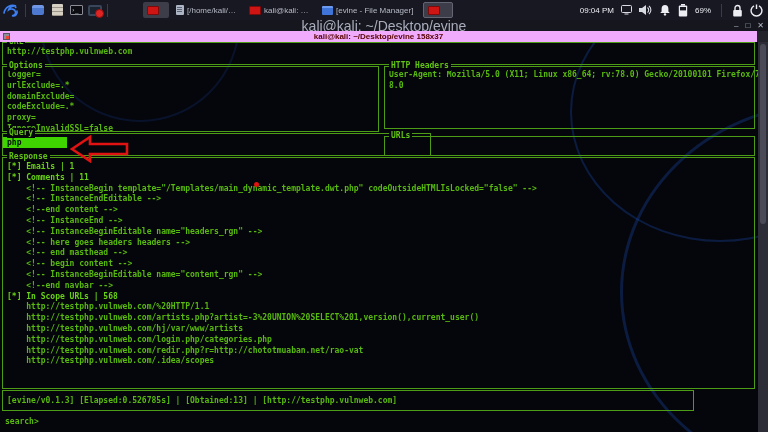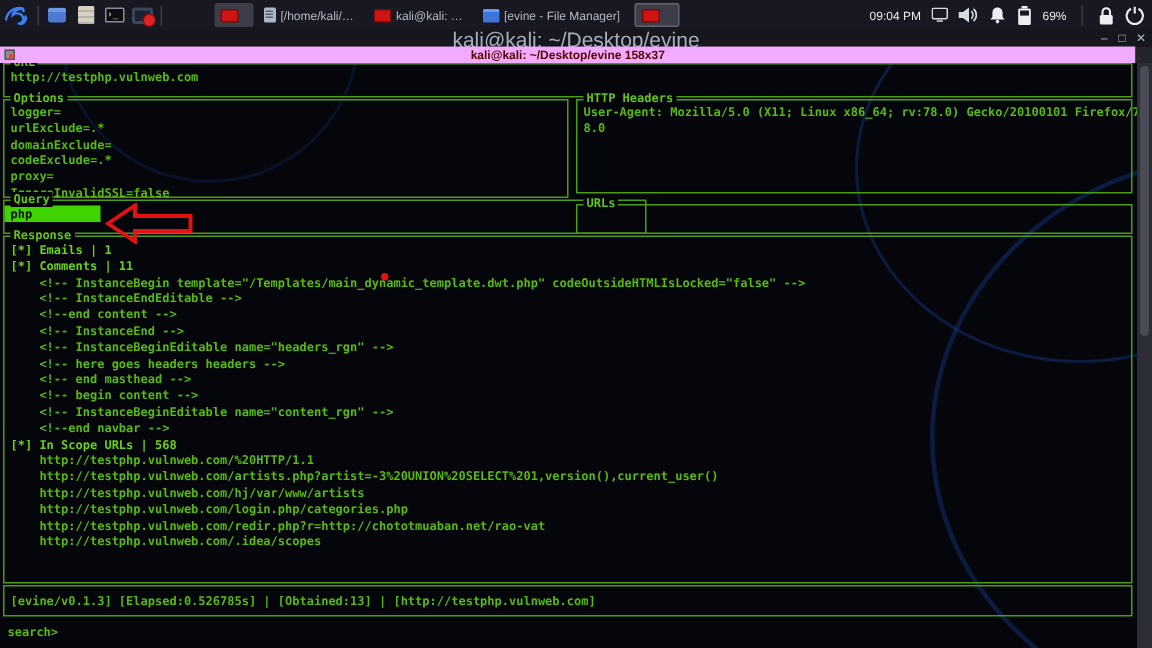--- a/index.html
+++ b/index.html
@@ -70,21 +70,21 @@
   .t-line { white-space:pre; line-height:10.8px; }
   .hdr { color:#68d214; }
   .one-line { line-height:11px; white-space:pre; }
 
   .box-url      { left:2px;  top:0px;   width:753px; height:23px; }
   .box-options  { left:2px;  top:24px;  width:377px; height:66px; }
   .box-http     { left:384px; top:24px; width:371px; height:63px; }
   .box-query    { left:2px;  top:91px;  width:429px; height:23px; }
   .box-regex    { left:384px; top:94px; width:371px; height:20px; }
   .box-response { left:2px;  top:115px; width:753px; height:232px; }
-  .box-status   { left:2px;  top:348px; width:753px; height:21px; }
+  .box-status   { left:2px;  top:348px; width:692px; height:21px; }
 
   .query-hl { display:inline-block; width:64px; margin-left:-4px; padding:0 0 0 4px;
               background:#3fd300; color:#031003; line-height:11px; }
   .prompt { position:absolute; left:5px; top:374px; line-height:11px; }
 
   
   .scroll-strip { position:absolute; right:0; top:0; width:10px; height:390px; background:#2c2d36; }
   .scroll-strip::before { content:""; position:absolute; left:2px; top:2px; width:6px; height:180px;
                           background:#4a4b57; border-radius:3px; }
 

